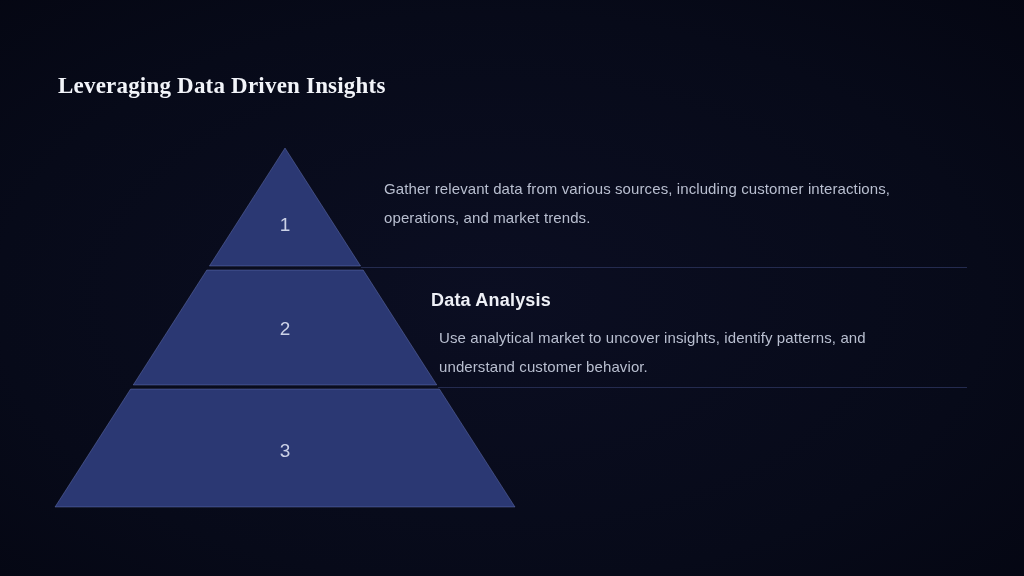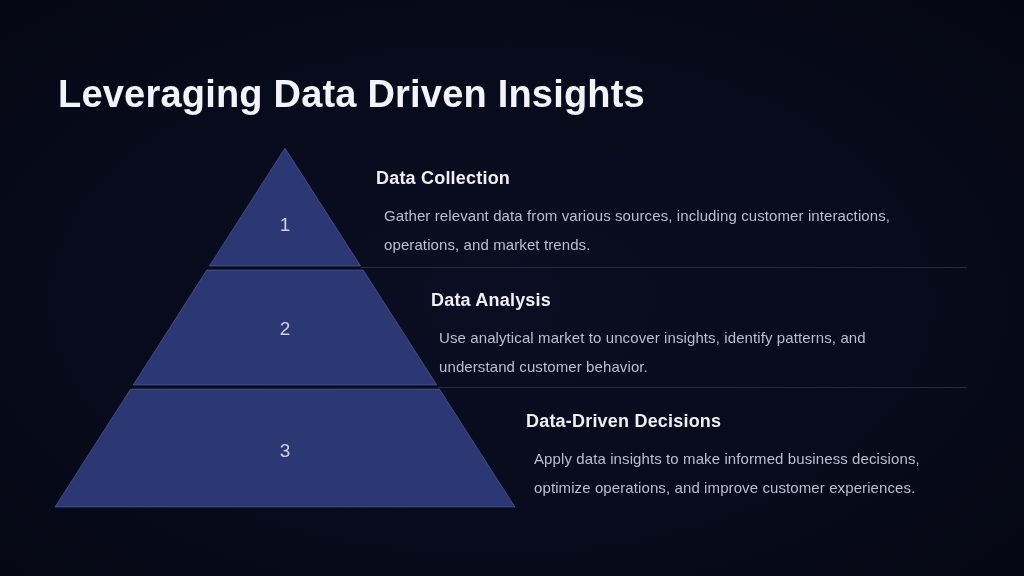--- a/index.html
+++ b/index.html
@@ -13,25 +13,26 @@
     height: 576px;
     overflow: hidden;
     background: radial-gradient(ellipse 900px 520px at 48% 52%, #0b0e22 0%, #070a19 55%, #03040e 100%);
     font-family: "Liberation Sans", sans-serif;
   }
   .title {
     position: absolute;
     left: 58px;
     top: 72px;
     margin: 0;
-    font-size: 38px;
+    font-size: 23px;
     font-weight: 700;
     letter-spacing: 0.2px;
     color: #f2f4f9;
     line-height: 1.2;
+    font-family: Liberation Serif, serif;
   }
   .pyramid-svg {
     position: absolute;
     left: 50px;
     top: 145px;
     width: 470px;
     height: 365px;
   }
   .pyramid-svg polygon {
     fill: #2b3873;
@@ -95,30 +96,24 @@
   </svg>
 
   <div class="tier-num n1">1</div>
   <div class="tier-num n2">2</div>
   <div class="tier-num n3">3</div>
 
   <div class="divider d1"></div>
   <div class="divider d2"></div>
 
   <section class="sec s1">
-    <h2>Data Collection</h2>
     <p>Gather relevant data from various sources, including customer interactions,
 operations, and market trends.</p>
   </section>
 
   <section class="sec s2">
     <h2>Data Analysis</h2>
     <p>Use analytical market to uncover insights, identify patterns, and
 understand customer behavior.</p>
   </section>
 
-  <section class="sec s3">
-    <h2>Data-Driven Decisions</h2>
-    <p>Apply data insights to make informed business decisions,
-optimize operations, and improve customer experiences.</p>
-  </section>
 
 </div>
 
 </body></html>

